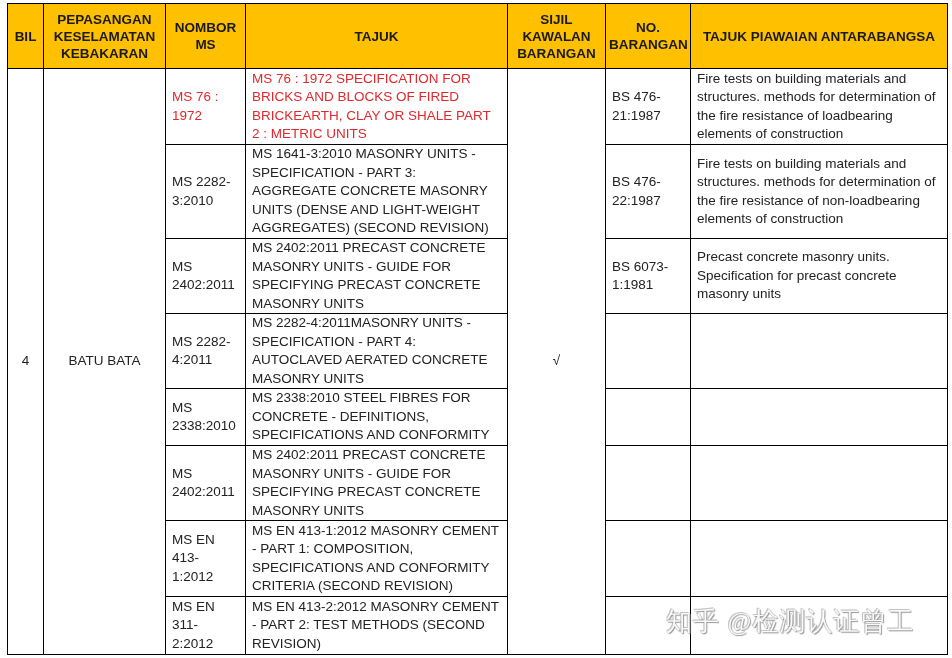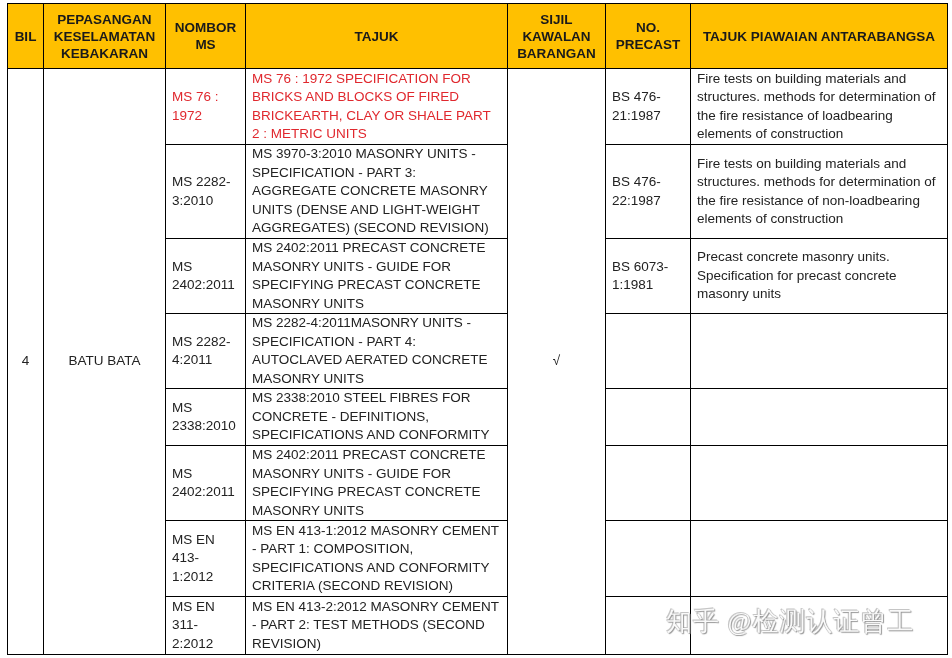--- a/index.html
+++ b/index.html
@@ -55,39 +55,39 @@
     <col style="width:85px">
     <col style="width:257px">
   </colgroup>
   <thead>
     <tr style="height:65px">
       <th>BIL</th>
       <th>PEPASANGAN KESELAMATAN KEBAKARAN</th>
       <th>NOMBOR MS</th>
       <th>TAJUK</th>
       <th>SIJIL KAWALAN BARANGAN</th>
-      <th>NO. PRECAST</th>
+      <th>NO. BARANGAN</th>
       <th>TAJUK PIAWAIAN ANTARABANGSA</th>
     </tr>
   </thead>
   <tbody>
     <tr style="height:76px">
       <td rowspan="8" class="c-bil">4</td>
       <td rowspan="8" class="c-pep">BATU BATA</td>
       <td class="red">MS 76 : 1972</td>
       <td class="red">MS 76 : 1972  SPECIFICATION FOR BRICKS AND BLOCKS OF FIRED BRICKEARTH, CLAY OR SHALE PART 2 : METRIC UNITS</td>
       <td rowspan="8" class="c-sijil">
         <span>√</span>
       </td>
       <td>BS 476-21:1987</td>
       <td class="c-intl">Fire tests on building materials and structures. methods for determination of the fire resistance of loadbearing elements of construction</td>
     </tr>
     <tr style="height:94px">
       <td>MS 2282-3:2010</td>
-      <td>MS 3970-3:2010 MASONRY UNITS - SPECIFICATION - PART 3: AGGREGATE CONCRETE MASONRY UNITS (DENSE AND LIGHT-WEIGHT AGGREGATES) (SECOND REVISION)</td>
+      <td>MS 1641-3:2010 MASONRY UNITS - SPECIFICATION - PART 3: AGGREGATE CONCRETE MASONRY UNITS (DENSE AND LIGHT-WEIGHT AGGREGATES) (SECOND REVISION)</td>
       <td>BS 476-22:1987</td>
       <td class="c-intl">Fire tests on building materials and structures. methods for determination of the fire resistance of non-loadbearing elements of construction</td>
     </tr>
     <tr style="height:75px">
       <td>MS 2402:2011</td>
       <td>MS 2402:2011 PRECAST CONCRETE MASONRY UNITS - GUIDE FOR SPECIFYING PRECAST CONCRETE MASONRY UNITS</td>
       <td>BS 6073-1:1981</td>
       <td class="c-intl">Precast concrete masonry units. Specification for precast concrete masonry units</td>
     </tr>
     <tr style="height:75px">

